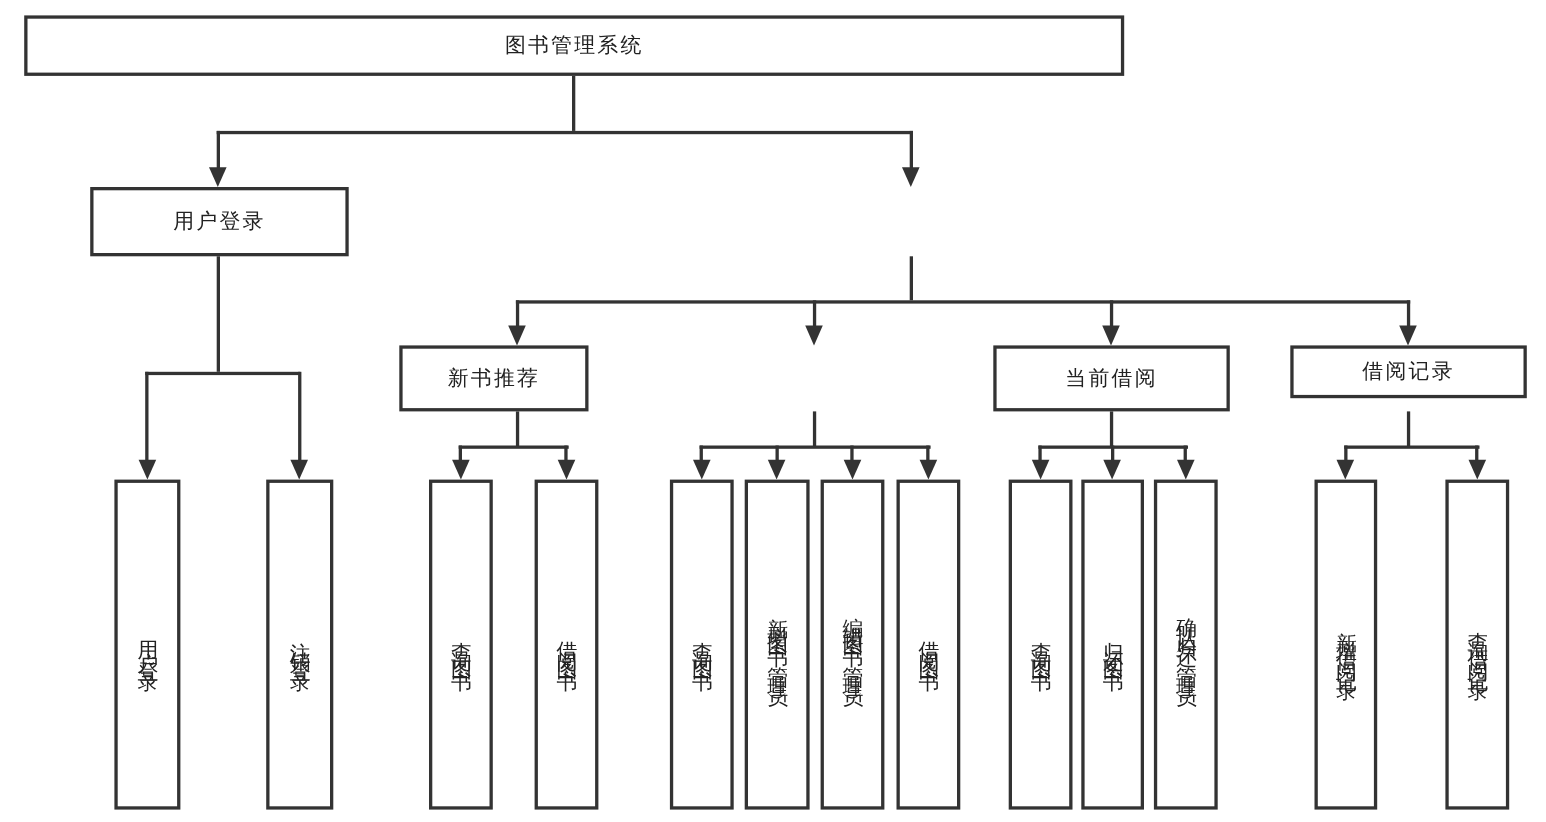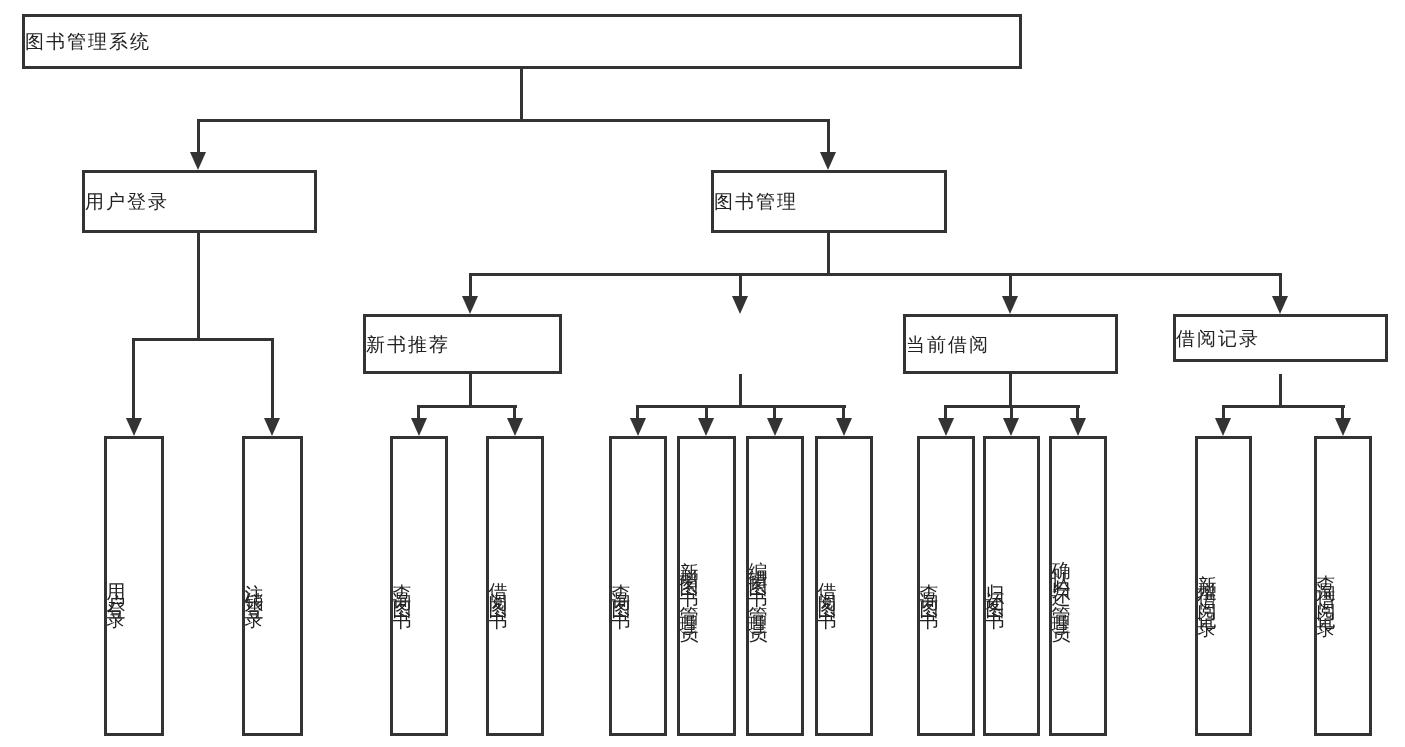--- a/index.html
+++ b/index.html
@@ -2,21 +2,21 @@
 <html><head>
 <meta charset="utf-8">
 <style>
   html,body{margin:0;padding:0;background:#fff;}
   #stage{
     position:relative;width:1405px;height:747px;background:#ffffff;
     overflow:hidden;font-family:"Liberation Sans","DejaVu Sans",sans-serif;
   }
   .box{
     position:absolute;box-sizing:border-box;border:3px solid #333333;
-    background:#ffffff;display:flex;align-items:center;
+    background:#ffffff;display:flex;align-items:center;justify-content:center;
   }
   .box.h span{
     font-size:19px;color:#222222;letter-spacing:2px;white-space:nowrap;line-height:1;
   }
   .box.v span{
     writing-mode:vertical-rl;text-orientation:mixed;
     font-size:19px;color:#222222;letter-spacing:9px;line-height:1;
   }
   .line{position:absolute;background:#333333;}
   .arrow{
@@ -42,43 +42,40 @@
   <div class="line" style="left:520px;top:69px;width:3px;height:50px"></div>
   <div class="line" style="left:197px;top:119px;width:633px;height:3px"></div>
   <div class="line" style="left:197px;top:119px;width:3px;height:34px"></div>
   <div class="line" style="left:827px;top:119px;width:3px;height:34px"></div>
   <div class="arrow" style="left:190px;top:152px"></div>
   <div class="arrow" style="left:820px;top:152px"></div>
 
   <div class="box h" style="left:82px;top:170px;width:235px;height:63px">
     <span>用户登录</span>
   </div>
-  <div class="box h" style="left:711px;top:170px;width:236px;height:63px">
-    <span>图书管理</span>
-  </div>
 
   <div class="line" style="left:197px;top:233px;width:3px;height:105px"></div>
   <div class="line" style="left:132px;top:338px;width:141px;height:3px"></div>
   <div class="line" style="left:132px;top:338px;width:3px;height:81px"></div>
   <div class="line" style="left:271px;top:338px;width:3px;height:81px"></div>
   <div class="arrow" style="left:126px;top:418px"></div>
   <div class="arrow" style="left:264px;top:418px"></div>
 
   <div class="line" style="left:827px;top:233px;width:3px;height:40px"></div>
   <div class="line" style="left:469px;top:273px;width:813px;height:3px"></div>
   <div class="line" style="left:469px;top:273px;width:3px;height:24px"></div>
   <div class="line" style="left:739px;top:273px;width:3px;height:24px"></div>
   <div class="line" style="left:1009px;top:273px;width:3px;height:24px"></div>
   <div class="line" style="left:1279px;top:273px;width:3px;height:24px"></div>
   <div class="arrow" style="left:462px;top:296px"></div>
   <div class="arrow" style="left:732px;top:296px"></div>
   <div class="arrow" style="left:1002px;top:296px"></div>
   <div class="arrow" style="left:1272px;top:296px"></div>
 
-  <div class="box h" style="left:363px;top:314px;width:199px;height:60px">
+  <div class="box h" style="left:363px;top:314px;width:172px;height:60px">
     <span>新书推荐</span>
   </div>
   <div class="box h" style="left:903px;top:314px;width:215px;height:60px">
     <span>当前借阅</span>
   </div>
   <div class="box h" style="left:1173px;top:314px;width:215px;height:48px">
     <span>借阅记录</span>
   </div>
 
   <div class="line" style="left:469px;top:374px;width:3px;height:32px"></div>

